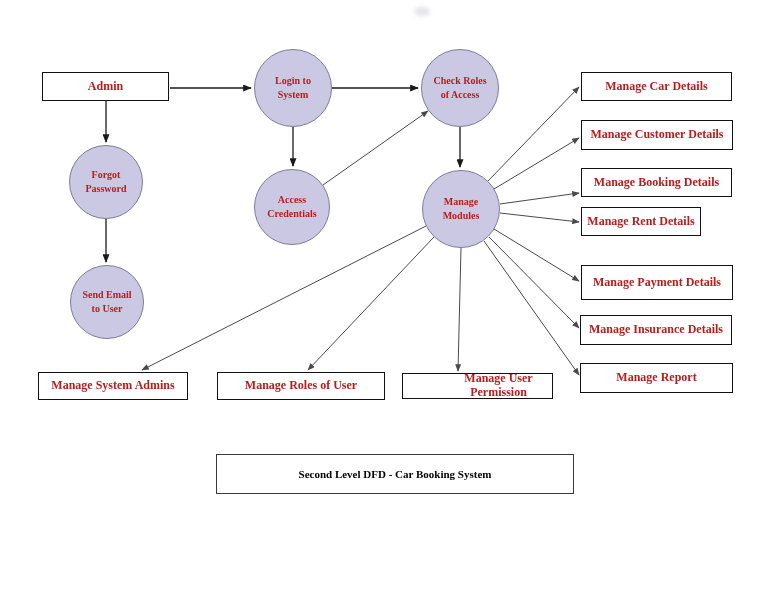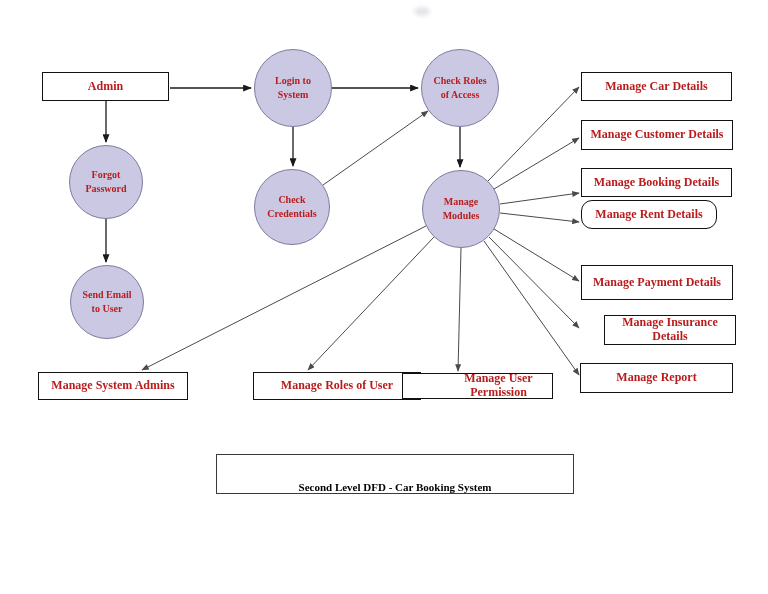--- a/index.html
+++ b/index.html
@@ -51,21 +51,21 @@
     white-space: pre-line;
   }
   .caption-box {
     position: absolute;
     z-index: 2;
     left: 216px; top: 454px;
     width: 358px; height: 40px;
     border: 1.2px solid #3a3a3a;
     background: #ffffff;
     display: flex;
-    align-items: flex-end;
+    align-items: center;
     justify-content: center;
     font-weight: bold;
     font-size: 11px;
     color: #000000;
     box-sizing: border-box;
   }
   .smudge {
     position: absolute;
     left: 414px; top: 7px;
     width: 16px; height: 9px;
@@ -110,36 +110,36 @@
     <line class="edge-fan" x1="426" y1="226" x2="142" y2="370" marker-end="url(#ah-fan)"></line>
     <line class="edge-fan" x1="434" y1="237" x2="308" y2="370" marker-end="url(#ah-fan)"></line>
     <line class="edge-fan" x1="461" y1="248" x2="458" y2="371" marker-end="url(#ah-fan)"></line>
   </svg>
 
   <div class="node rect" style="left:42px;  top:72px;  width:127px; height:29px;">Admin</div>
 
   <div class="node rect" style="left:581px; top:72px;  width:151px; height:29px;">Manage Car Details</div>
   <div class="node rect" style="left:581px; top:120px; width:152px; height:30px;">Manage Customer Details</div>
   <div class="node rect" style="left:581px; top:168px; width:151px; height:29px;">Manage Booking Details</div>
-  <div class="node rect" style="left:581px; top:200px; width:136px; height:29px;border-radius:11px;">Manage Rent Details</div>
+  <div class="node rect" style="left:581px; top:207px; width:120px; height:29px;">Manage Rent Details</div>
   <div class="node rect" style="left:581px; top:265px; width:152px; height:35px;text-align:center;">Manage Payment Details</div>
-  <div class="node rect" style="left:580px; top:315px; width:132px; height:30px;margin-left:24px;">Manage Insurance Details</div>
+  <div class="node rect" style="left:580px; top:315px; width:152px; height:30px;">Manage Insurance Details</div>
   <div class="node rect" style="left:38px;  top:372px; width:150px; height:28px;">Manage System Admins</div>
 
   <div class="node rect" style="left:580px; top:363px; width:153px; height:30px;">Manage Report</div>
-  <div class="node rect" style="left:217px; top:372px; width:168px; height:28px;margin-left:36px;">Manage Roles of User</div>
+  <div class="node rect" style="left:217px; top:372px; width:168px; height:28px;">Manage Roles of User</div>
   <div class="node rect" style="left:402px; top:373px; width:151px; height:26px;padding-left:45px;">Manage User Permission</div>
 
   <div class="node circle" style="left:254px; top:49px;  width:78px; height:78px;">Login to
 System</div>
   <div class="node circle" style="left:421px; top:49px;  width:78px; height:78px;">Check Roles
 of Access</div>
   <div class="node circle" style="left:69px;  top:145px; width:74px; height:74px;">Forgot
 Password</div>
-  <div class="node circle" style="left:254px; top:169px; width:76px; height:76px;">Check
+  <div class="node circle" style="left:254px; top:169px; width:76px; height:76px;">Access
 Credentials</div>
   <div class="node circle" style="left:422px; top:170px; width:78px; height:78px;">Manage
 Modules</div>
   <div class="node circle" style="left:70px;  top:265px; width:74px; height:74px;">Send Email
 to User</div>
 
   <div class="caption-box">
     <span>Second Level DFD - Car Booking System</span>
   </div>
 

